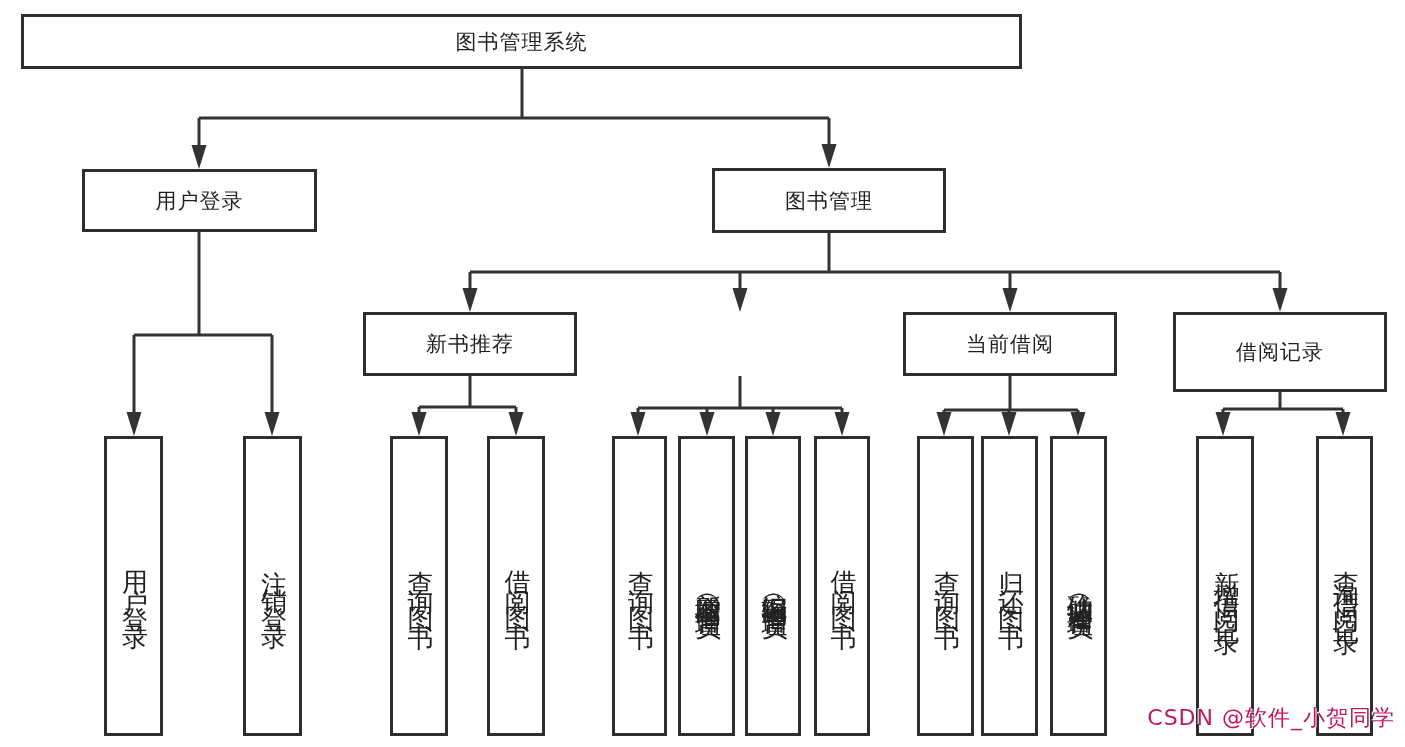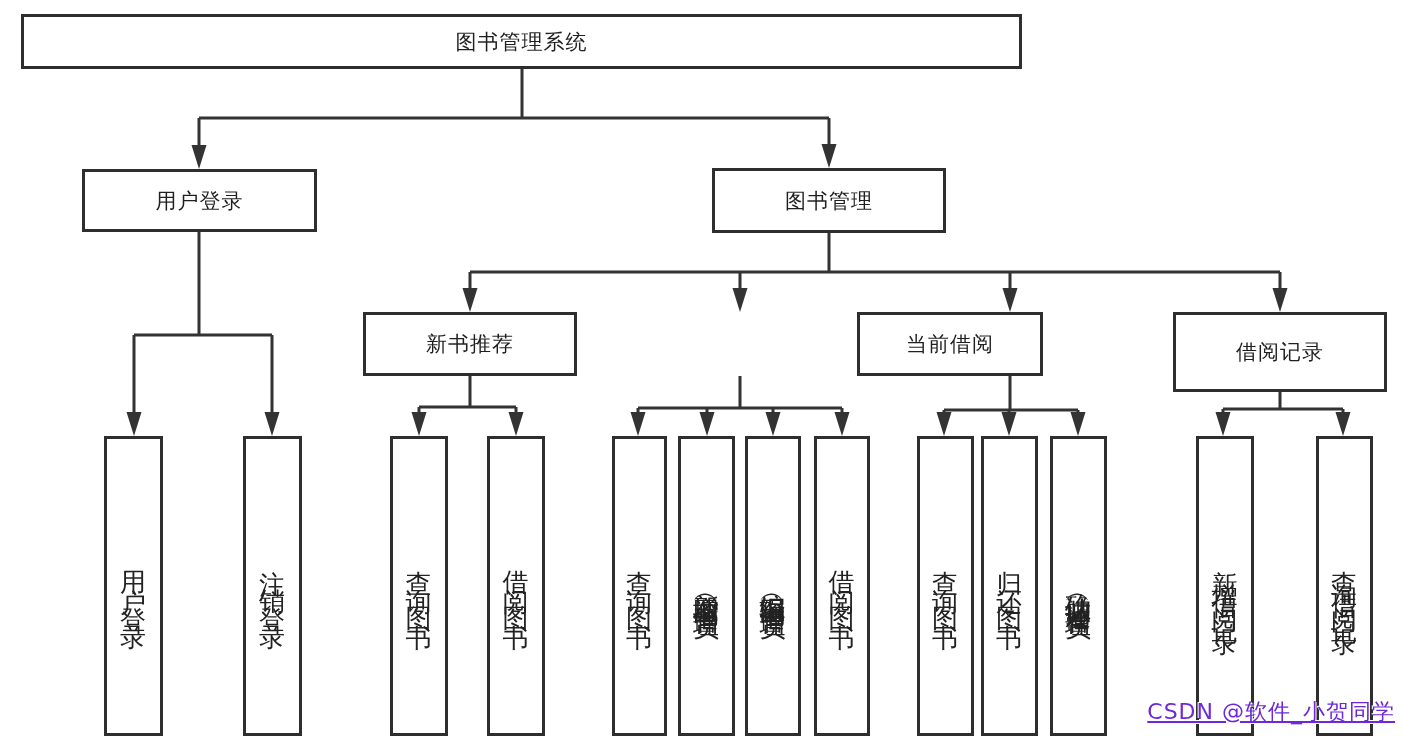--- a/index.html
+++ b/index.html
@@ -21,42 +21,42 @@
   }
   .node {
     position: absolute;
     background: #ffffff;
     border: 3px solid #2e2e2e;
     box-sizing: border-box;
     display: flex;
     align-items: center;
     justify-content: center;
     color: #1f1f1f;
+    font-family: Liberation Mono, monospace;
   }
   .hnode { font-size: 21px; letter-spacing: 1px; }
   .root  { font-size: 21px; }
   .vnode { }
   .vlabel {
     writing-mode: vertical-rl;
     text-orientation: mixed;
     line-height: 1;
     font-size: 26px;
     color: #222222;
     white-space: nowrap;
   }
   #watermark {
     position: absolute;
     right: 10px;
-    bottom: 20px;
+    bottom: 14px;
     font-size: 22px;
-    color: #6d28d9;
+    color: #be185d;
     text-shadow: 1px 1px 0 #ffffff, -1px -1px 0 #ffffff;
     letter-spacing: 1px;
     pointer-events: none;
-    text-decoration: underline;
   }
 </style>
 </head>
 <body>
 
 <div id="canvas">
 
   <svg id="wires" viewBox="0 0 1405 747" xmlns="http://www.w3.org/2000/svg">
     <g stroke="#333333" stroke-width="3" fill="none">
       <path d="M522 69 V118 M199 118 H829 M199 118 V146 M829 118 V145"></path>
@@ -97,21 +97,21 @@
   <div class="node hnode" style="left:82px; top:169px; width:235px; height:63px;">
     <span>用户登录</span>
   </div>
   <div class="node hnode" style="left:712px; top:168px; width:234px; height:65px;justify-content:center;">
     <span>图书管理</span>
   </div>
 
   <div class="node hnode" style="left:363px; top:312px; width:214px; height:64px;text-align:center;">
     <span>新书推荐</span>
   </div>
-  <div class="node hnode" style="left:857px; top:312px; width:186px; height:64px;">
+  <div class="node hnode" style="left:903px; top:312px; width:214px; height:64px;">
     <span>当前借阅</span>
   </div>
   <div class="node hnode" style="left:1173px; top:312px; width:214px; height:80px;">
     <span>借阅记录</span>
   </div>
 
   <div class="node vnode" style="left:104px; top:436px; width:59px; height:300px;">
     <span class="vlabel" style="letter-spacing: 18px;">用户登录</span>
   </div>
   <div class="node vnode" style="left:243px; top:436px; width:59px; height:300px;">

